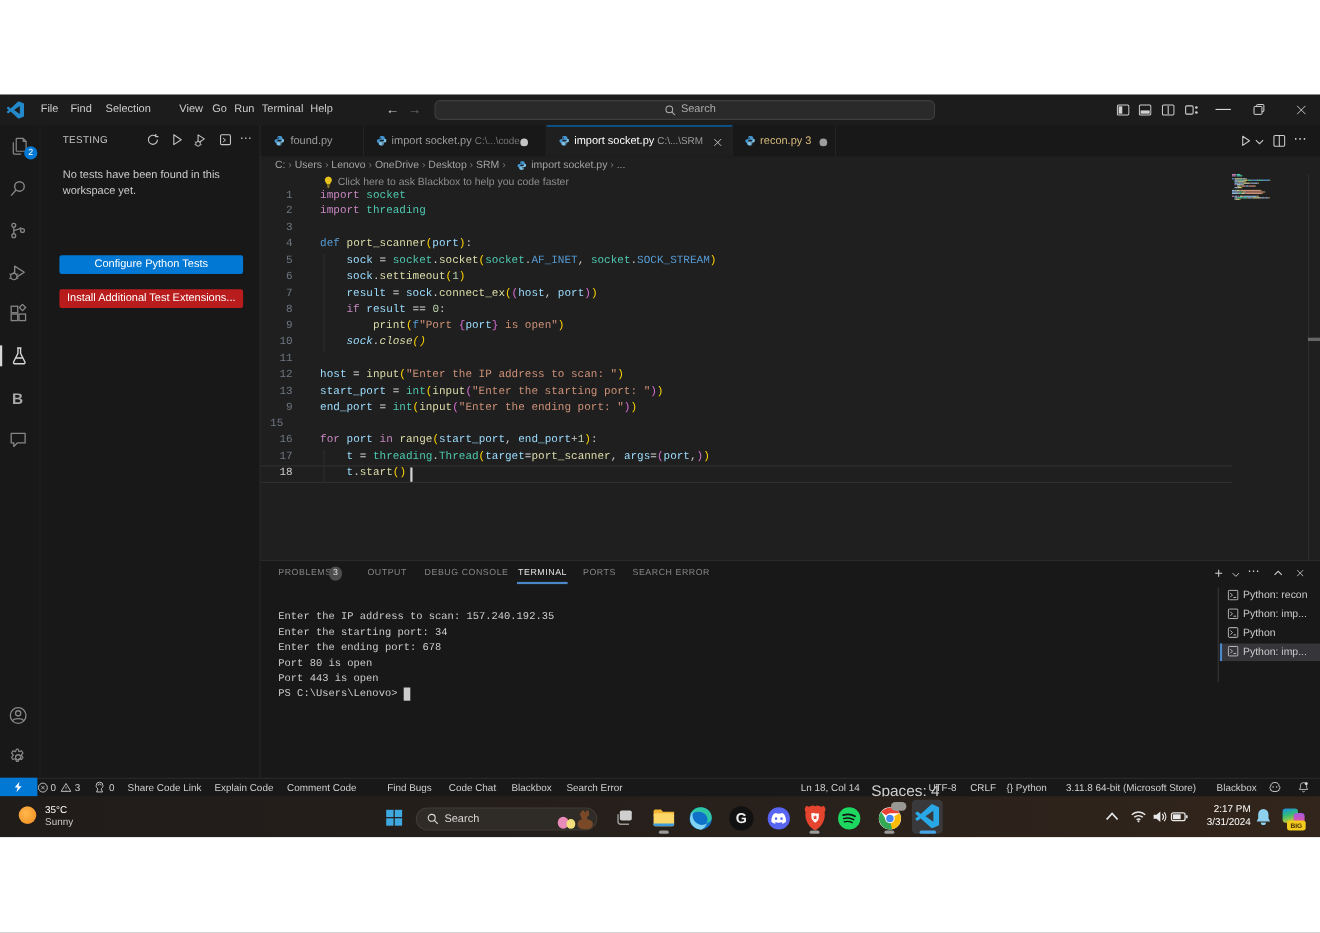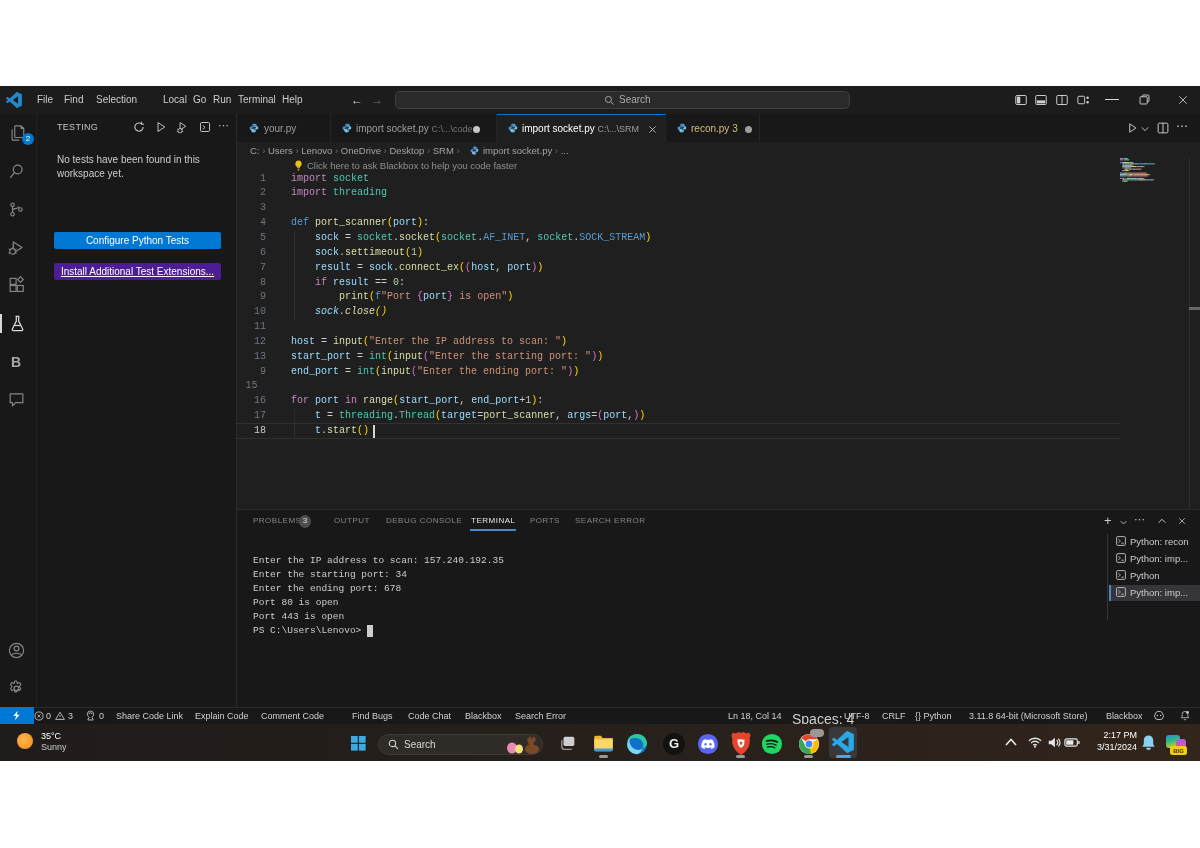--- a/index.html
+++ b/index.html
@@ -12,21 +12,21 @@
 </style></head><body>
 <div id="screen">
 
 <div class="abs" style="left:0;top:0;width:1200px;height:28px;background:#1c1c1c;"></div>
 <svg class="abs" style="left:6px;top:6px;" width="16" height="16" viewBox="0 0 100 100">
 <path fill="#2489ca" d="M96 12 L72 1 a6 6 0 0 0-6.8 1.2 L23 41 11 32 a4 4 0 0 0-5.1.3 L2.2 35.7 a4 4 0 0 0 0 5.9 L12.7 50 2.2 58.4 a4 4 0 0 0 0 5.9 L5.9 67.7 a4 4 0 0 0 5.1.3 L23 59 65.8 97.8 A6 6 0 0 0 72.6 99 L96 88 a6 6 0 0 0 3.4-5.4 V17.4 A6 6 0 0 0 96 12 Z M75 73 L42.7 50 75 27 Z"></path>
     </svg>
 <div class="abs ui" style="left:37px;top:8px;">File</div>
 <div class="abs ui" style="left:64px;top:8px;">Find</div>
 <div class="abs ui" style="left:96px;top:8px;">Selection</div>
-<div class="abs ui" style="left:163px;top:8px;">Local</div>
+<div class="abs ui" style="left:163px;top:8px;">View</div>
 <div class="abs ui" style="left:193px;top:8px;">Go</div>
 <div class="abs ui" style="left:213px;top:8px;">Run</div>
 <div class="abs ui" style="left:238px;top:8px;">Terminal</div>
 <div class="abs ui" style="left:282px;top:8px;">Help</div>
 <div class="abs" style="left:351px;top:7px;color:#cccccc;font-size:12px;">←</div>
 <div class="abs" style="left:371px;top:7px;color:#717171;font-size:12px;">→</div>
 <div class="abs" style="left:395px;top:5px;width:455px;height:18px;background:#2a2a2a;border:1px solid #3e3e3e;border-radius:5px;"></div>
 <svg class="abs" style="left:604px;top:9px;" width="11" height="11" viewBox="0 0 16 16">
       <circle cx="6.5" cy="6.5" r="4.4" fill="none" stroke="#ababab" stroke-width="1.4"></circle>
       <line x1="10" y1="10" x2="14" y2="14" stroke="#ababab" stroke-width="1.4"></line>
@@ -115,28 +115,28 @@
       <circle cx="5" cy="12" r="2.6" fill="#181818" stroke="#c5c5c5" stroke-width="1.1"></circle>
       <path d="M5 9.4 v-1 M2.8 10.6 l-1.4-1 M2.4 13 H1 M7.2 10.6 l1.4-1 M7.6 13 H9" stroke="#c5c5c5" stroke-width="0.9"></path>
     </svg>
 <svg class="abs" style="left:199px;top:35px;" width="12" height="12" viewBox="0 0 16 16">
       <rect x="2" y="2" width="12" height="12" rx="1.5" fill="none" stroke="#c5c5c5" stroke-width="1.3"></rect>
       <path d="M5 6 l3 2.5 -3 2.5" fill="none" stroke="#c5c5c5" stroke-width="1.2"></path>
     </svg>
 <div class="abs" style="left:218px;top:33px;color:#c5c5c5;font-size:11px;letter-spacing:1px;">⋯</div>
 <div class="abs ui" style="left:57px;top:67px;width:160px;line-height:14px;font-size:10px;">No tests have been found in this workspace yet.</div>
 <div class="abs" style="left:54px;top:146px;width:167px;height:17px;background:#0078d4;color:#fff;font-size:10px;text-align:center;line-height:17px;border-radius:2px;">Configure Python Tests</div>
-<div class="abs" style="left:54px;top:177px;width:167px;height:17px;background:#4c1d95;color:#fff;font-size:10px;text-align:center;line-height:17px;border-radius:2px;text-decoration:underline;">Install Additional Test Extensions...</div>
+<div class="abs" style="left:54px;top:177px;width:167px;height:17px;background:#b91c1c;color:#fff;font-size:10px;text-align:center;line-height:17px;border-radius:2px;">Install Additional Test Extensions...</div>
 <div class="abs" style="left:237px;top:28px;width:963px;height:28px;background:#181818;"></div>
 <div class="abs" style="left:237px;top:28px;width:94px;height:28px;border-right:1px solid #252525;"></div>
 <svg class="abs" style="left:249px;top:37px;" width="10" height="10" viewBox="0 0 48 48">
       <path fill="#4396d2" d="M24 3 c-6 0-9 2.5-9 6.5 V15 h9.5 v2 H9.5 C5 17 3 20.5 3 25 s2 8 6.5 8 H14 v-5.5 c0-4 3.5-7 7.5-7 h9 c3.5 0 6.5-3 6.5-6.5 v-4.5 C37 5.5 32 3 24 3 Z M19.5 8 a2.2 2.2 0 1 1 0 4.4 2.2 2.2 0 0 1 0-4.4 Z"></path>
       <path fill="#7cc0e8" d="M24 45 c6 0 9-2.5 9-6.5 V33 h-9.5 v-2 h14.5 c4.5 0 6.5-3.5 6.5-8 s-2-8-6.5-8 H34 v5.5 c0 4-3.5 7-7.5 7 h-9 c-3.5 0-6.5 3-6.5 6.5 v4.5 C11 42.5 16 45 24 45 Z M28.5 40 a2.2 2.2 0 1 1 0-4.4 2.2 2.2 0 0 1 0 4.4 Z"></path>
     </svg>
-<div class="abs" style="left:264px;top:37px;color:#9d9d9d;font-size:10px;">your.py</div>
+<div class="abs" style="left:264px;top:37px;color:#9d9d9d;font-size:10px;">found.py</div>
 <div class="abs" style="left:331px;top:28px;width:166px;height:28px;border-right:1px solid #252525;"></div>
 <svg class="abs" style="left:342px;top:37px;" width="10" height="10" viewBox="0 0 48 48">
       <path fill="#4396d2" d="M24 3 c-6 0-9 2.5-9 6.5 V15 h9.5 v2 H9.5 C5 17 3 20.5 3 25 s2 8 6.5 8 H14 v-5.5 c0-4 3.5-7 7.5-7 h9 c3.5 0 6.5-3 6.5-6.5 v-4.5 C37 5.5 32 3 24 3 Z M19.5 8 a2.2 2.2 0 1 1 0 4.4 2.2 2.2 0 0 1 0-4.4 Z"></path>
       <path fill="#7cc0e8" d="M24 45 c6 0 9-2.5 9-6.5 V33 h-9.5 v-2 h14.5 c4.5 0 6.5-3.5 6.5-8 s-2-8-6.5-8 H34 v5.5 c0 4-3.5 7-7.5 7 h-9 c-3.5 0-6.5 3-6.5 6.5 v4.5 C11 42.5 16 45 24 45 Z M28.5 40 a2.2 2.2 0 1 1 0-4.4 2.2 2.2 0 0 1 0 4.4 Z"></path>
     </svg>
 <div class="abs" style="left:356px;top:37px;color:#9d9d9d;font-size:10px;">import socket.py <span style="font-size:9px;color:#767676;">C:\...\code</span></div>
 <div class="abs" style="left:473px;top:40px;width:7px;height:7px;border-radius:50%;background:#c5c5c5;"></div>
 <div class="abs" style="left:497px;top:28px;width:169px;height:28px;background:#1f1f1f;border-top:1.5px solid #0078d4;border-right:1px solid #252525;"></div>
 <svg class="abs" style="left:508px;top:37px;" width="10" height="10" viewBox="0 0 48 48">
       <path fill="#4396d2" d="M24 3 c-6 0-9 2.5-9 6.5 V15 h9.5 v2 H9.5 C5 17 3 20.5 3 25 s2 8 6.5 8 H14 v-5.5 c0-4 3.5-7 7.5-7 h9 c3.5 0 6.5-3 6.5-6.5 v-4.5 C37 5.5 32 3 24 3 Z M19.5 8 a2.2 2.2 0 1 1 0 4.4 2.2 2.2 0 0 1 0-4.4 Z"></path>

